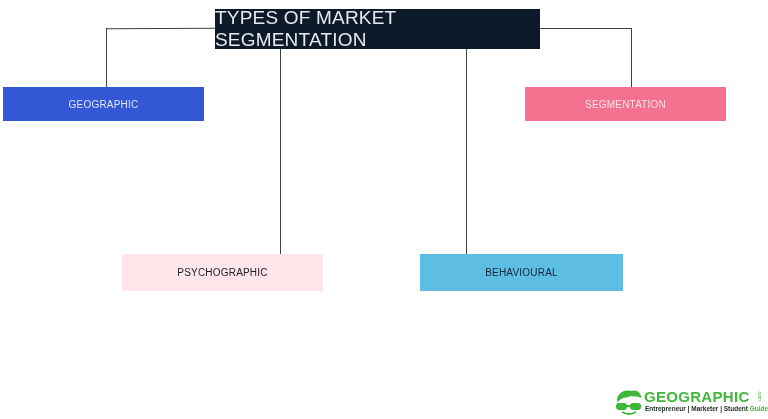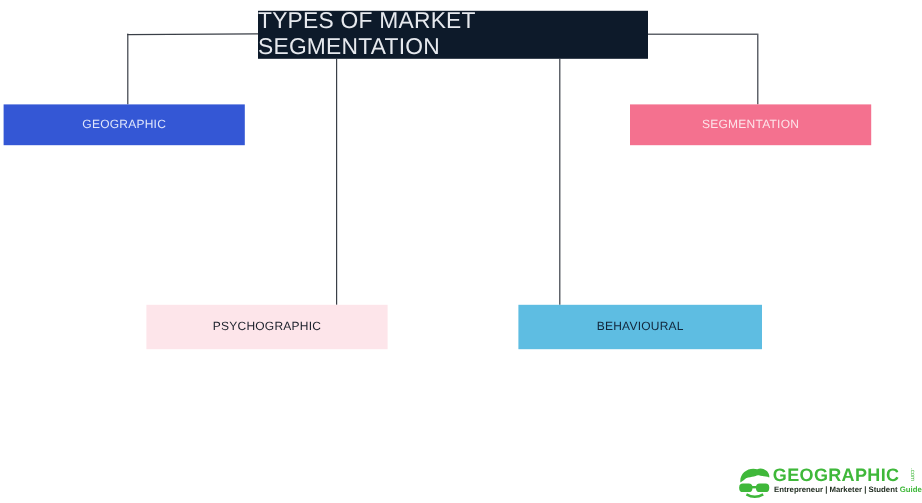--- a/index.html
+++ b/index.html
@@ -9,21 +9,21 @@
   }
   .box {
     position: absolute; display: flex; align-items: center; justify-content: center;
     font-size: 10px; letter-spacing: 0.2px; box-sizing: border-box;
   }
   .line { position: absolute; background: #3a3f47; }
   #root { left: 215px; top: 9px; width: 325px; height: 40px; background: #0d1a2a; color: #e6e9ee; font-size: 19px; }
   #geo { left: 3px; top: 87px; width: 201px; height: 34px; background: #3457d5; color: #dfe5fb; }
   #demo { left: 525px; top: 87px; width: 201px; height: 34px; background: #f4718f; color: #fde4ea; }
   #psy { left: 122px; top: 254px; width: 201px; height: 37px; background: #fde5ea; color: #1a1f2a; }
-  #beh { left: 432px; top: 254px; width: 203px; height: 37px; background: #5ebde2; color: #12263a; text-align: right; }
+  #beh { left: 420px; top: 254px; width: 203px; height: 37px; background: #5ebde2; color: #12263a; text-align: right; }
   .logo { position: absolute; left: 614px; top: 388px; width: 152px; height: 30px; }
   .logo-title { position: absolute; left: 30px; top: 0; font-weight: bold; font-size: 15px; color: #3fb83a; letter-spacing: 0.3px; }
   .logo-com { position: absolute; left: 143px; top: 2px; font-size: 5px; color: #3fb83a; writing-mode: vertical-rl; }
   .logo-sub { position: absolute; left: 31px; top: 17px; font-size: 6.5px; font-weight: bold; color: #1e2a1e; white-space: nowrap; }
   .logo-sub span.g { color: #3fb83a; }
   .logo-icon { position: absolute; left: 0; top: 0; width: 30px; height: 28px; }
 </style>
 </head>
 <body>
 

